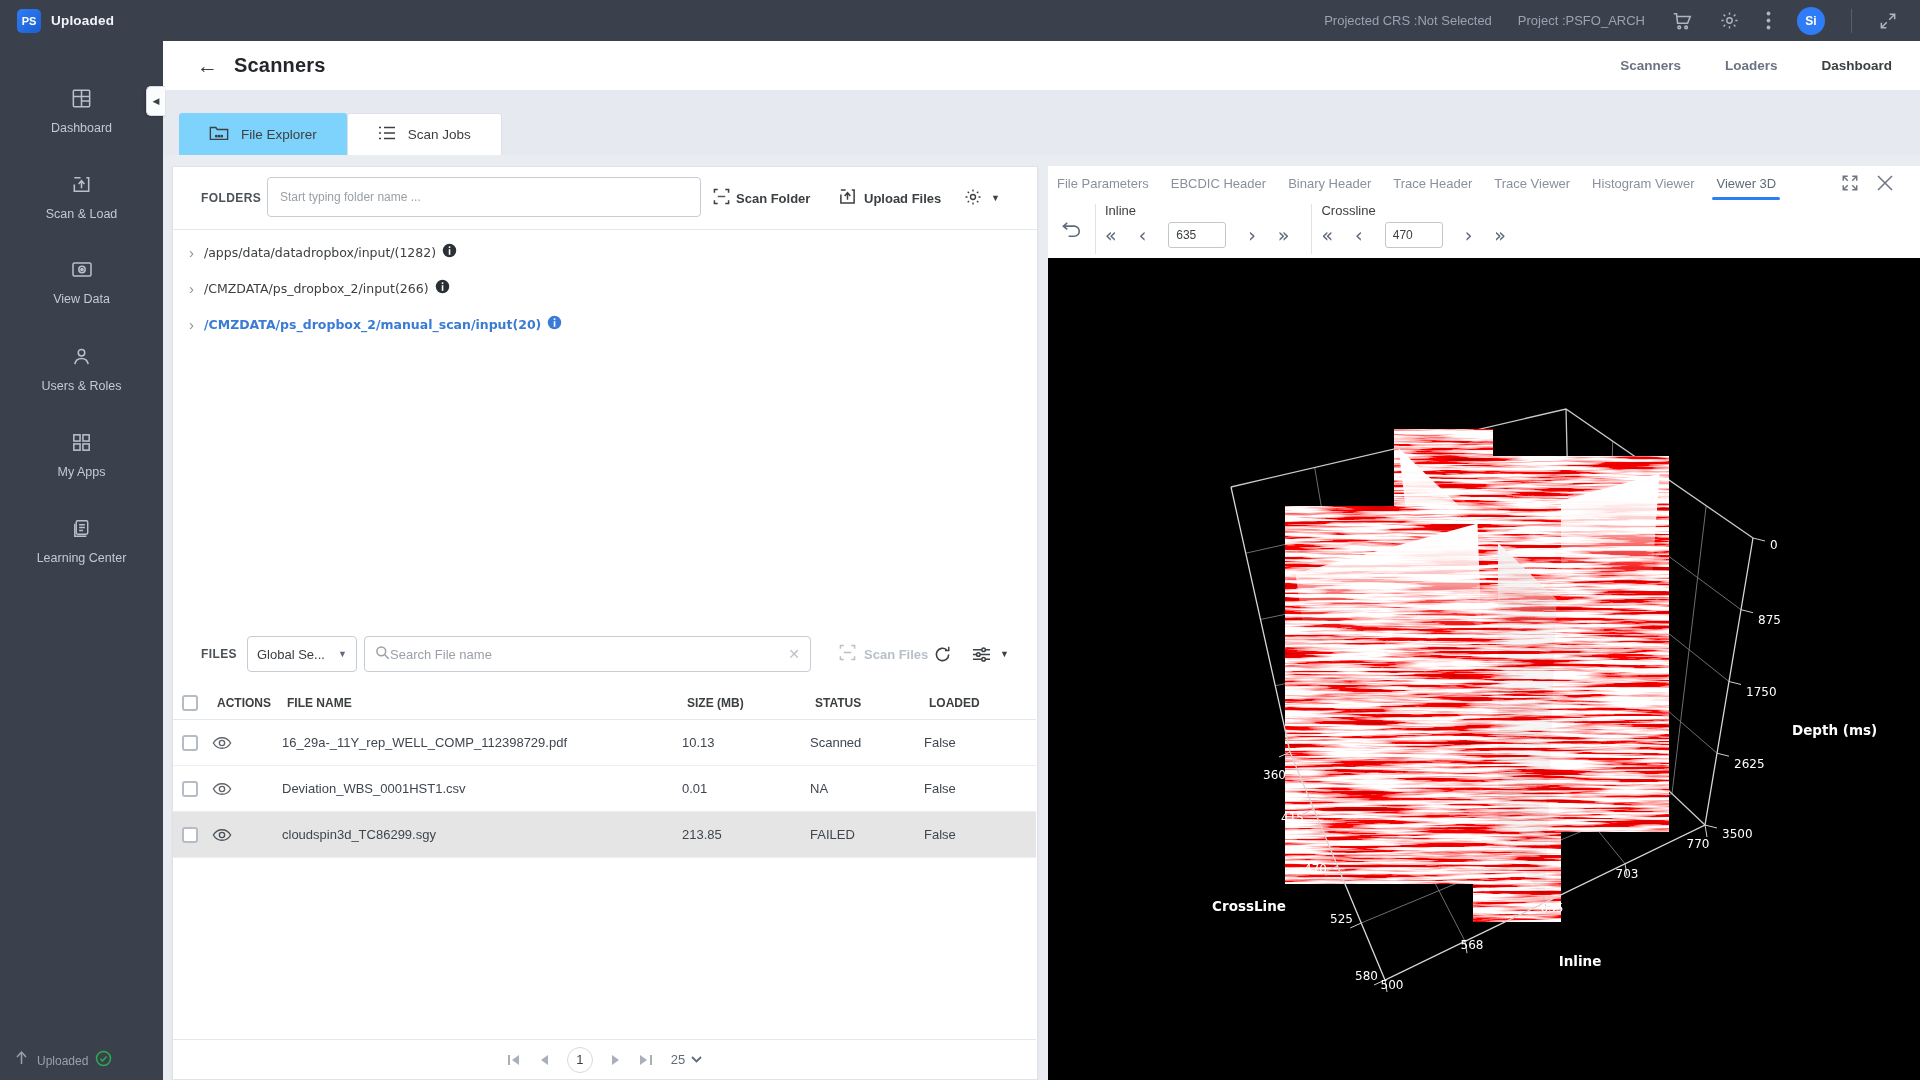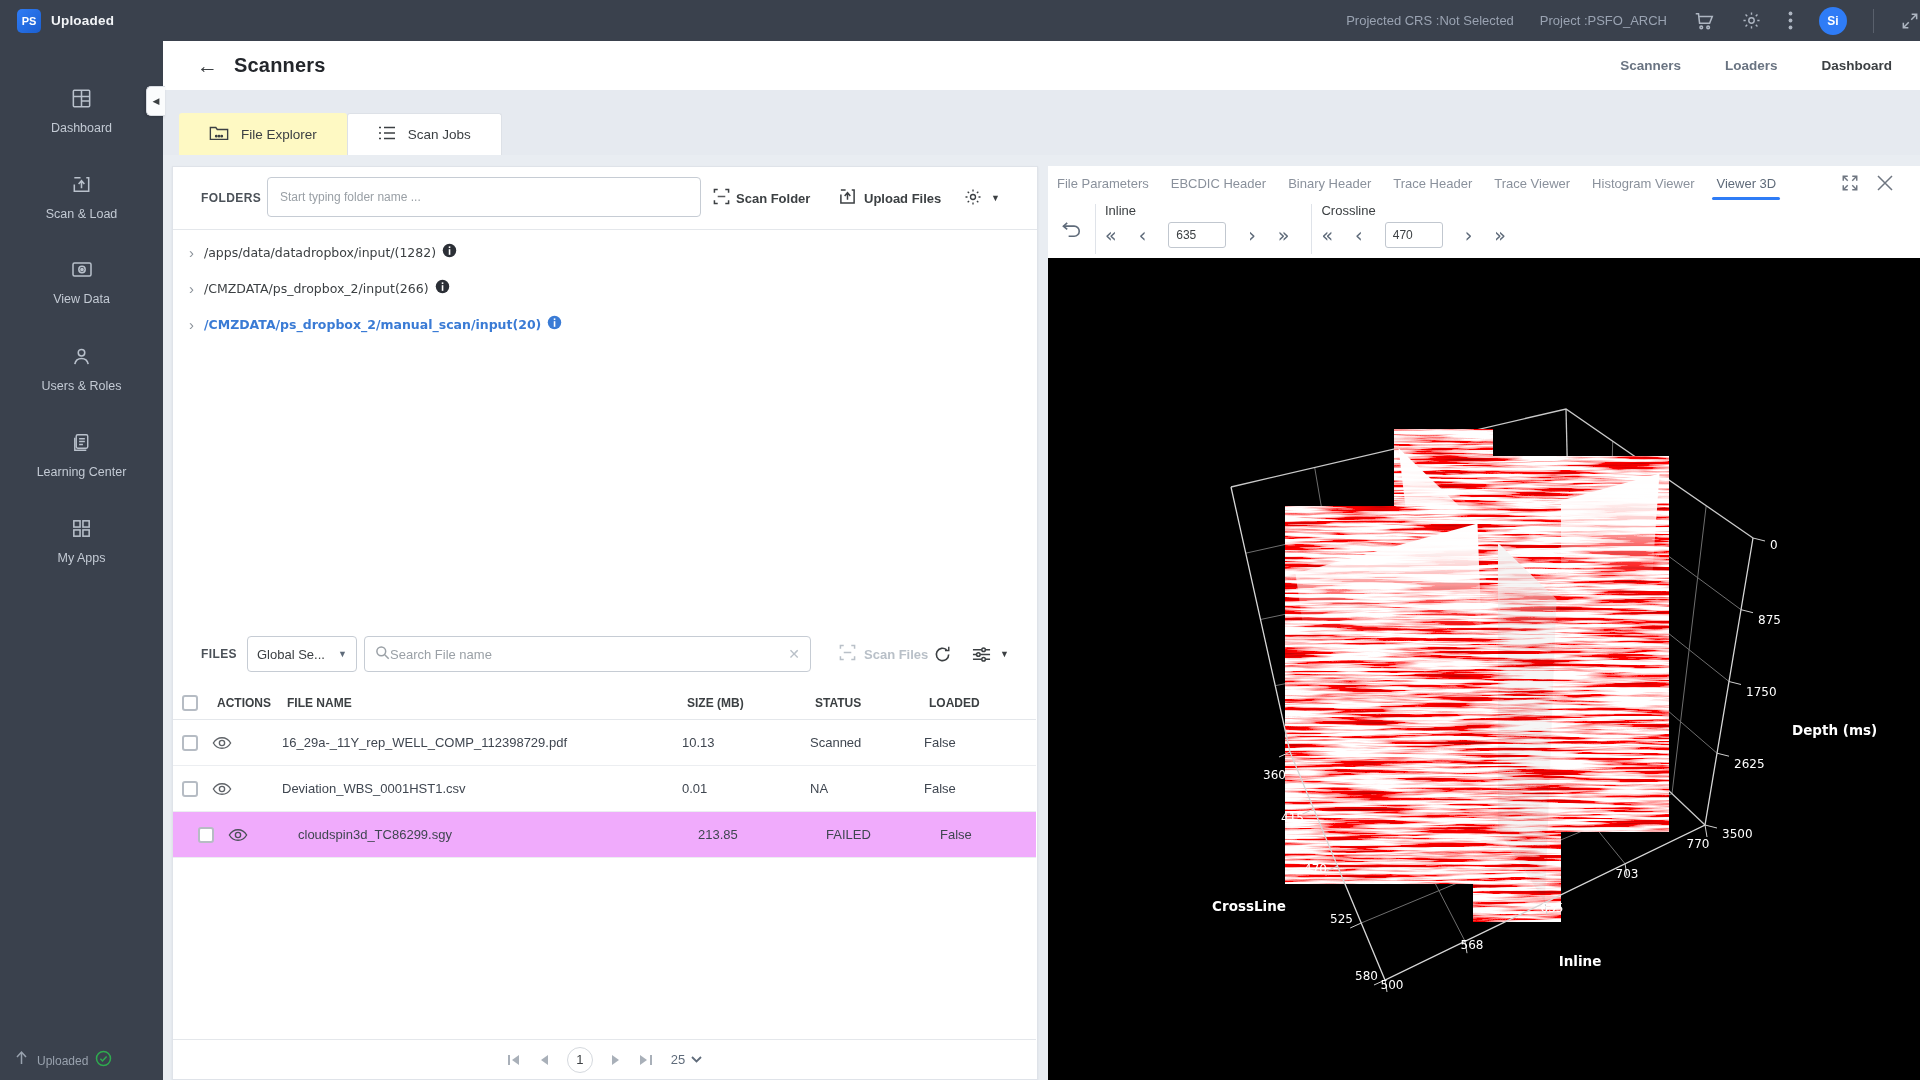--- a/index.html
+++ b/index.html
@@ -6,21 +6,21 @@
   html,body { width:1920px; height:1080px; overflow:hidden; background:#e9edf2;
               font-family:"Liberation Sans", sans-serif; }
 
   
   .navbar { position:absolute; left:0; top:0; width:1920px; height:41px; background:#3a414d;
             display:flex; align-items:center; z-index:30; }
   .logo-box { width:24px; height:24px; margin-left:17px; border-radius:5px;
               background:linear-gradient(135deg,#2f7cf6,#1b5fd0); color:#fff; font-size:11px; font-weight:bold;
               display:flex; align-items:center; justify-content:center; }
   .app-name { color:#f2f4f7; font-size:13.5px; font-weight:bold; margin-left:10px; letter-spacing:.2px; }
-  .nav-right { margin-left:auto; display:flex; align-items:center; gap:26px; }
+  .nav-right { margin-left:auto; display:flex; align-items:center; gap:26px; padding-right:22px; }
   .nav-text { color:#9aa3b2; font-size:13px; }
   .nav-ic { color:#aeb6c2; display:flex; align-items:center; cursor:pointer; }
   .avatar { width:28px; height:28px; border-radius:50%; background:#2f7cf6; color:#fff; font-size:12px;
             display:flex; align-items:center; justify-content:center; font-weight:bold; }
   .nav-divider { width:1px; height:24px; background:#59606c; }
 
   
   .sidebar { position:absolute; left:0; top:41px; width:163px; bottom:0; background:#3a414d; z-index:20; }
   .side-items { display:flex; flex-direction:column; align-items:center; margin-top:34px; }
   .side-item { height:86px; width:100%; display:flex; flex-direction:column; align-items:center;
@@ -44,21 +44,21 @@
   .back-arrow { margin-left:34px; font-size:21px; color:#3c4043; cursor:pointer; }
   .page-title { margin-left:16px; font-size:20px; font-weight:bold; color:#23262b; letter-spacing:.2px; }
   .header-links { margin-left:auto; display:flex; gap:44px; padding-right:28px; }
   .header-links .hl { font-size:13.5px; font-weight:bold; color:#6a7482; cursor:pointer; }
   .header-links .hl.current { color:#3c4043; }
 
   .tabstrip { position:absolute; left:0; top:49px; right:0; height:65px; background:#e6eaf0;
               display:flex; align-items:flex-end; padding-left:16px; }
   .tab { height:42px; display:flex; align-items:center; gap:12px; padding:0 30px; font-size:13.5px;
          color:#3c4043; cursor:pointer; }
-  .tab.active { background:#fef9c3; border-radius:3px 3px 0 0; }
+  .tab.active { background:#7dd3fc; border-radius:3px 3px 0 0; }
   .tab.inactive { background:#fff; border:1px solid #dde1e7; border-bottom:none; border-radius:3px 3px 0 0; }
 
   
   .left-card { position:absolute; left:9px; top:125px; width:866px; height:914px; background:#fff;
                border:1px solid #dfe3e9; box-shadow:0 1px 2px rgba(60,64,67,.08); }
   .folders-bar { position:absolute; left:0; top:0; right:0; height:62px; display:flex; align-items:center; }
   .sec-label { font-size:12px; font-weight:bold; color:#4b5158; letter-spacing:.4px; }
   .folders-bar .sec-label { margin-left:28px; }
   .folder-input { position:absolute; left:94px; top:10px; width:434px; height:40px; border:1px solid #c6ccd4;
                   border-radius:4px; font-size:12px; color:#3c4043; padding:0 12px; outline:none; }
@@ -80,21 +80,21 @@
                   padding:0 9px; font-size:13px; color:#3c4043; cursor:pointer; background:#fff; }
   .file-search-wrap { position:absolute; left:191px; top:5px; width:447px; height:36px; border:1px solid #c6ccd4;
                   border-radius:4px; display:flex; align-items:center; padding:0 10px; gap:0; }
   .file-search { border:none; outline:none; flex:1; font-size:13px; color:#3c4043; }
   .clear-x { color:#b9c0c8; font-size:14px; cursor:pointer; }
 
   .tbl-header { position:absolute; left:0; top:520px; right:1px; height:33px; display:flex; align-items:center;
                 border-bottom:1px solid #e4e7eb; font-size:12px; font-weight:bold; color:#3c4043; }
   .trow { position:absolute; left:0; right:1px; height:46px; display:flex; align-items:center;
           border-bottom:1px solid #eceef1; font-size:13px; color:#3f4650; cursor:pointer; }
-  .trow.selected { background:#f0abfc;padding-left:16px; }
+  .trow.selected { background:#e5e5e5; }
   .c-check { width:16px; height:16px; border:2px solid #b6bcc4; border-radius:3px; margin-left:9px; background:#fff; }
   .c-act { width:70px; margin-left:19px; }
   .c-name { width:400px; }
   .c-size { width:128px; }
   .c-status { width:114px; }
   .c-loaded { width:90px; }
   .eye-wrap { margin-left:14px; display:flex; }
 
   .pag { position:absolute; left:0; right:1px; bottom:0; height:40px; border-top:1px solid #e4e7eb;
          display:flex; align-items:center; justify-content:center; gap:18px; color:#9aa2ab; }
@@ -203,38 +203,38 @@
       <span>
         <svg width="23" height="23" viewBox="0 0 24 24" fill="none" stroke="#b9c1cc" stroke-width="1.6">
             <circle cx="12" cy="8" r="3.4"></circle>
             <path d="M5 20c.8-4 3.5-6 7-6s6.2 2 7 6"></path>
           </svg>
       </span>
       <span class="side-label">Users &amp; Roles</span>
     </div>
     <div class="side-item">
       <span>
-        <svg width="23" height="23" viewBox="0 0 24 24" fill="none" stroke="#b9c1cc" stroke-width="1.5">
-            <rect x="6.5" y="4" width="12" height="14" rx="1.5"></rect>
-            <path d="M5 7v13h12"></path>
-            <path d="M9.5 8h6M9.5 11h6M9.5 14h4"></path>
-          </svg>
-      </span>
-      <span class="side-label">Learning Center</span>
-    </div>
-    <div class="side-item">
-      <span>
         <svg width="23" height="23" viewBox="0 0 24 24" fill="none" stroke="#b9c1cc" stroke-width="1.6">
             <rect x="4" y="4" width="6.5" height="6.5"></rect>
             <rect x="13.5" y="4" width="6.5" height="6.5"></rect>
             <rect x="4" y="13.5" width="6.5" height="6.5"></rect>
             <rect x="13.5" y="13.5" width="6.5" height="6.5"></rect>
           </svg>
       </span>
       <span class="side-label">My Apps</span>
+    </div>
+    <div class="side-item">
+      <span>
+        <svg width="23" height="23" viewBox="0 0 24 24" fill="none" stroke="#b9c1cc" stroke-width="1.5">
+            <rect x="6.5" y="4" width="12" height="14" rx="1.5"></rect>
+            <path d="M5 7v13h12"></path>
+            <path d="M9.5 8h6M9.5 11h6M9.5 14h4"></path>
+          </svg>
+      </span>
+      <span class="side-label">Learning Center</span>
     </div>
   </div>
   <div class="side-footer">
     <span>
       <svg width="17" height="19" viewBox="0 0 17 19" fill="none" stroke="#99a2ae" stroke-width="1.5">
           <path d="M4 8l4.5-5L13 8M8.5 3.4V15"></path>
           <path d="M3 17.5h11" opacity="0"></path>
           <path d="M4.5 16.5v1.5M12.5 16.5v1.5" opacity="0"></path>
         </svg>
     </span>

